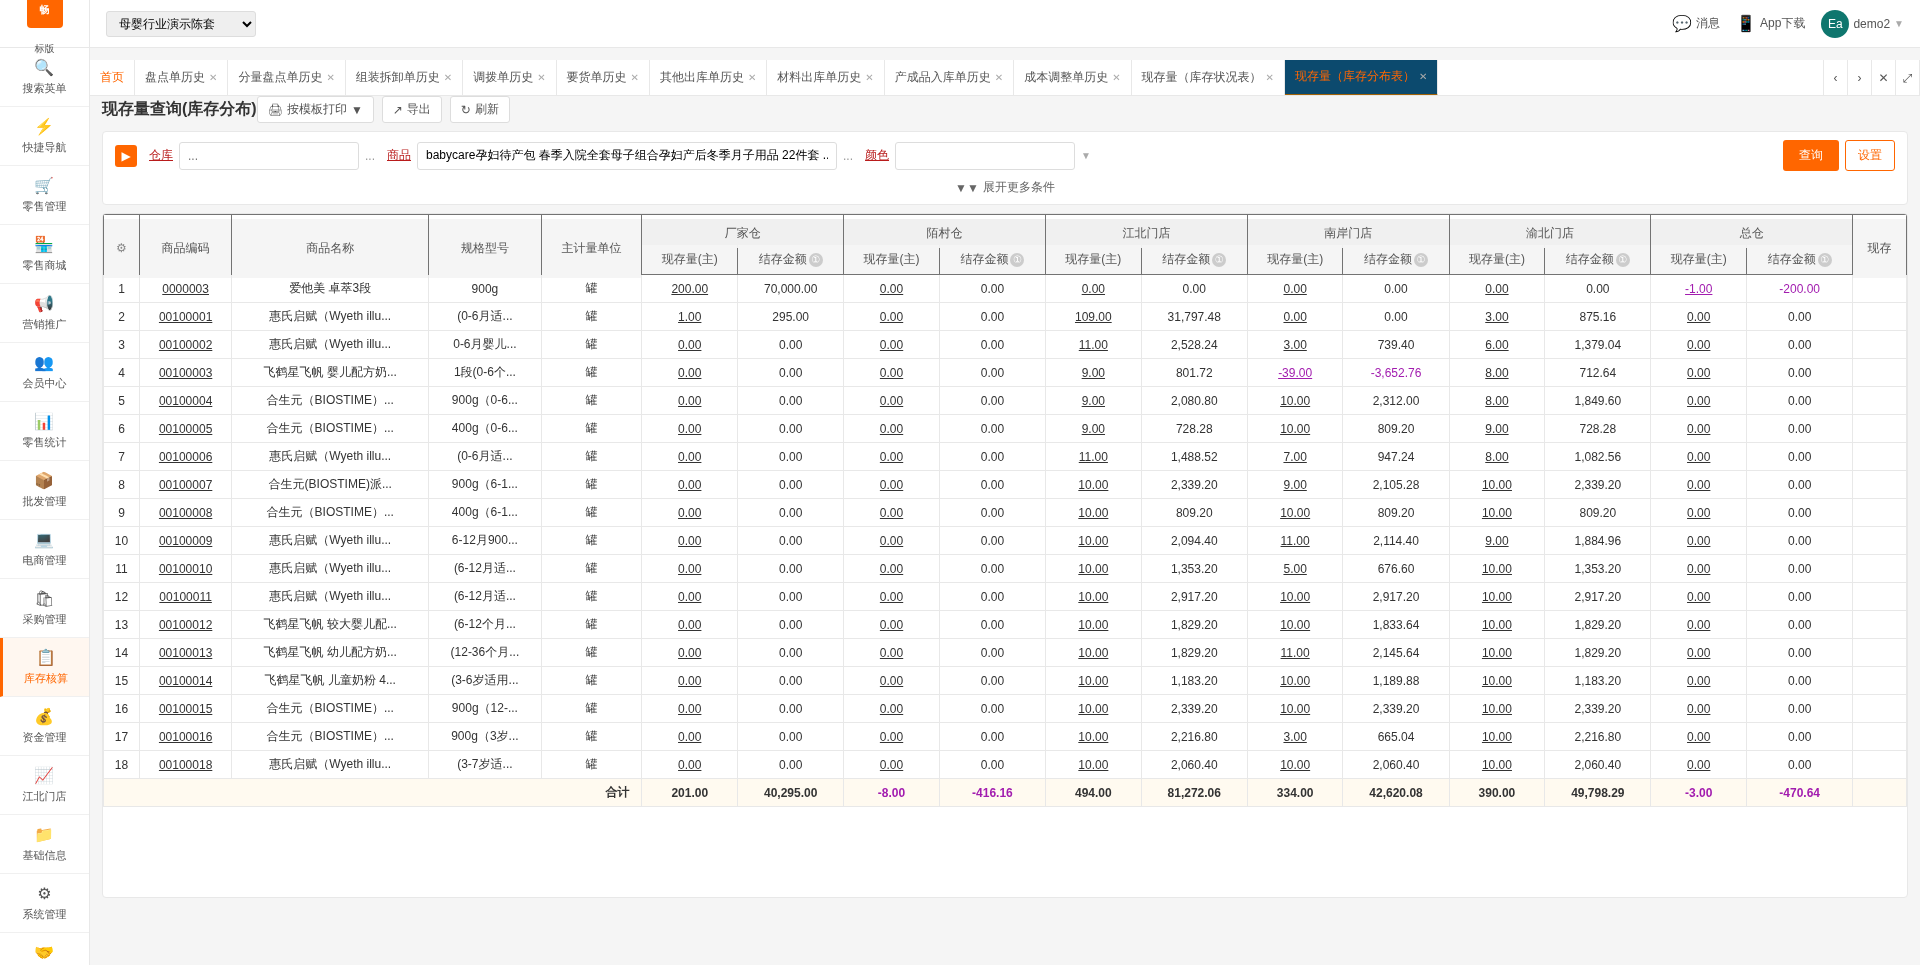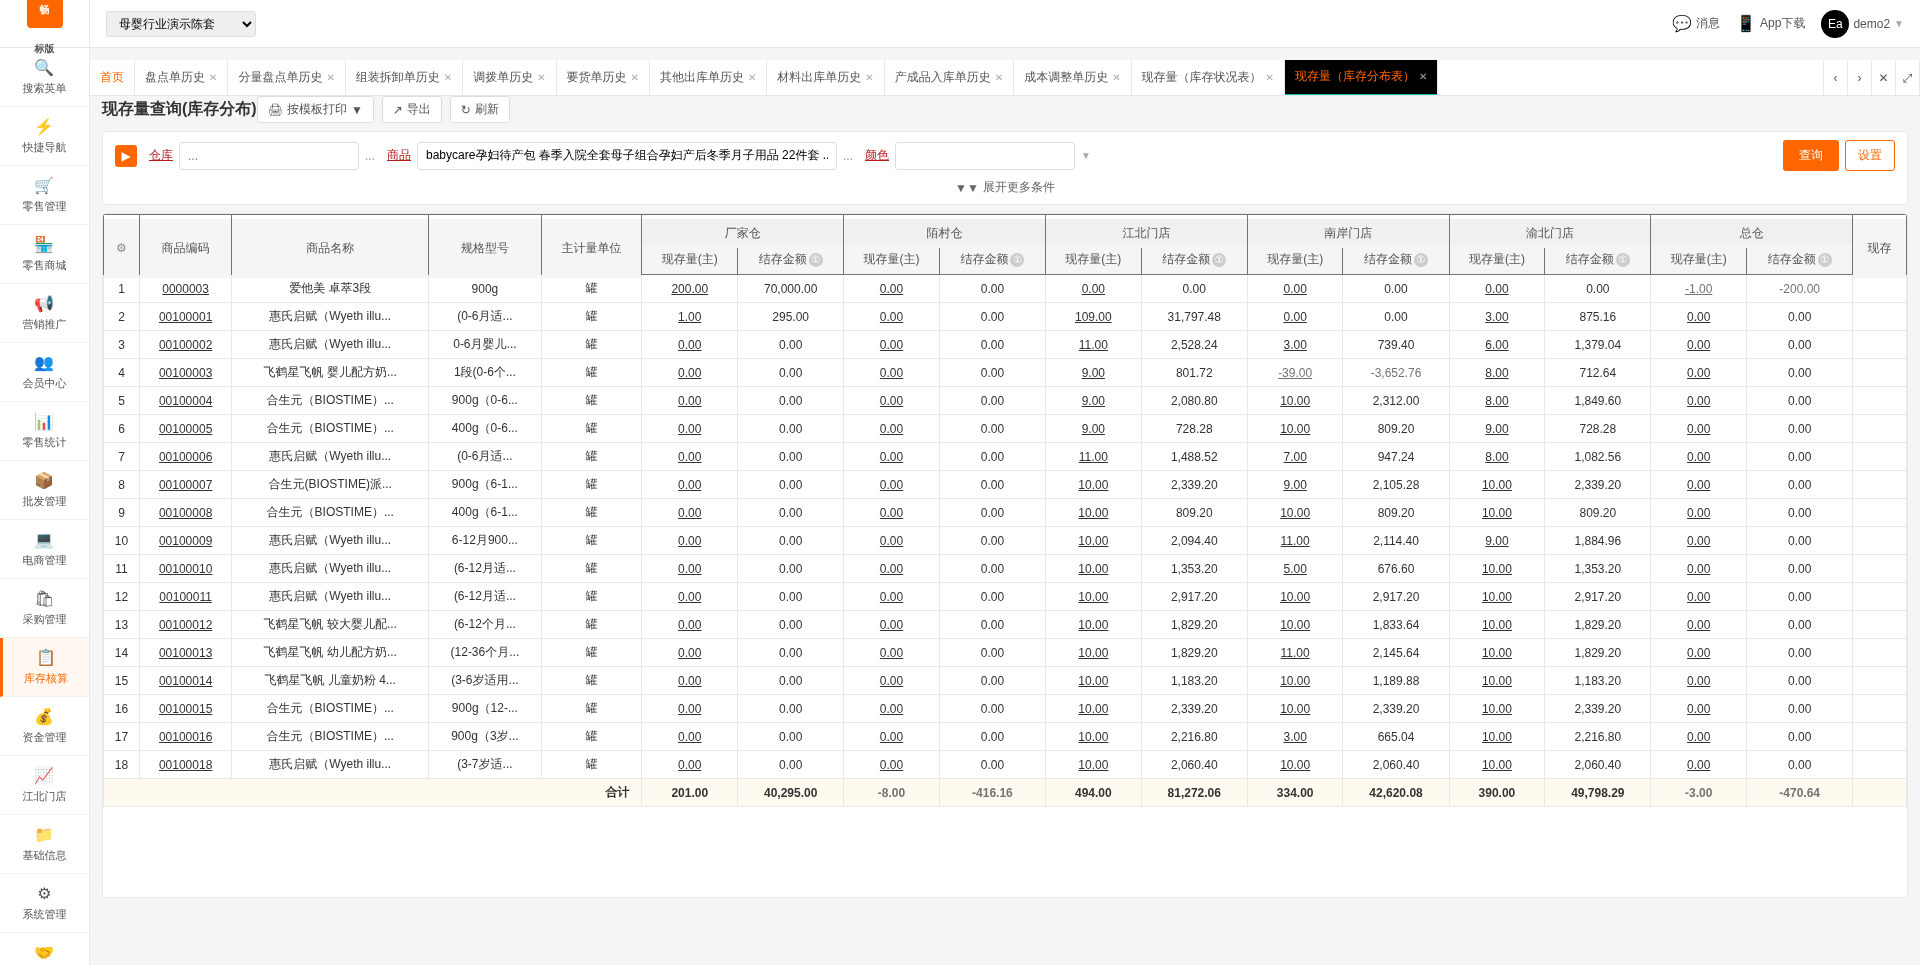--- a/index.html
+++ b/index.html
@@ -39,21 +39,21 @@
       align-items: center;
       gap: 4px;
       cursor: pointer;
       color: #555;
       font-size: 12px;
     }
     .top-bar-right-item .icon { font-size: 16px; }
     .avatar {
       width: 28px; height: 28px;
       border-radius: 50%;
-      background: #000000;
+      background: #0f766e;
       display: flex; align-items: center; justify-content: center;
       color: #fff; font-size: 12px;
     }
 
     
     .tabs-bar {
       height: 36px;
       background: #fff;
       display: flex;
       align-items: center;
@@ -74,23 +74,23 @@
       font-size: 12px;
       color: #555;
       white-space: nowrap;
       flex-shrink: 0;
     }
     .tab-item.home {
       background: #fff;
       color: #ff6600;
     }
     .tab-item.active {
-      background: #000000;
+      background: #0c4a6e;
       color: #ff6600;
-      border-bottom: 2px solid #14b8a6;
+      border-bottom: 2px solid #a16207;
     }
     .tab-item .close-btn {
       font-size: 10px;
       color: #aaa;
       cursor: pointer;
     }
     .tabs-nav-btns {
       display: flex;
       align-items: center;
       margin-left: auto;
@@ -288,21 +288,21 @@
       padding: 5px 8px;
       font-size: 12px;
       text-align: center;
       color: #333;
       white-space: nowrap;
     }
     tbody tr.summary-row {
       background: #fffaf0;
       font-weight: bold;
     }
-    .text-red { color: #737373; }
+    .text-red { color: #a21caf; }
     .text-underline { text-decoration: underline; cursor: pointer; }
 
     
     .th-settings {
       width: 36px;
       cursor: pointer;
       color: #888;
     }
 
     
@@ -321,21 +321,21 @@
 
     .dropdown-icon { font-size: 10px; color: #aaa; }
   </style>
 </head>
 <body>
 
 <div class="sidebar">
   <div class="sidebar-logo-area">
     <div style="text-align:center;">
       <div class="logo-icon">畅</div>
-      <div style="font-size:10px; color:#555; margin-top:14px;font-weight:bold;">标版</div>
+      <div style="font-size:10px; color:#555; margin-top:14px;">标版</div>
     </div>
   </div>
   <div class="sidebar-menu">
     <div class="sidebar-item">
       <span class="s-icon">🔍</span>
       <span>搜索英单</span>
     </div>
     <div class="sidebar-item">
       <span class="s-icon">⚡</span>
       <span>快捷导航</span>

